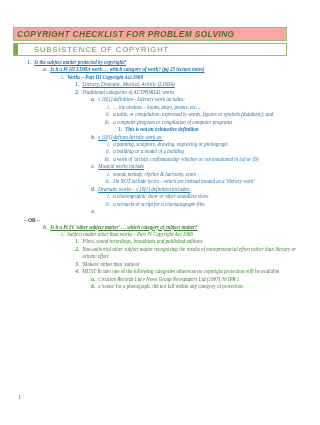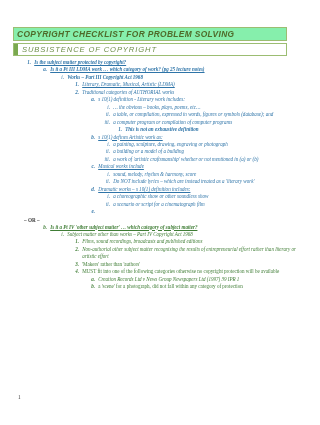--- a/index.html
+++ b/index.html
@@ -25,21 +25,21 @@
     box-sizing: border-box;
   }
 
   
   .hdr-main {
     position: absolute;
     left: 13px;
     top: 27px;
     width: 274px;
     height: 14px;
-    background: #86efac;
+    background: #fca5a5;
     border: 1px solid #9cbd72;
     box-sizing: border-box;
     display: flex;
     align-items: center;
   }
   .hdr-main-text {
     font-family: "Liberation Sans", "DejaVu Sans", sans-serif;
     font-style: italic;
     font-weight: bold;
     font-size: 8.4px;
@@ -62,25 +62,24 @@
     align-items: center;
   }
   .hdr-sub-accent {
     width: 4px;
     height: 100%;
     background: #7aa94f;
     flex: 0 0 auto;
   }
   .hdr-sub-text {
     font-family: "Liberation Sans", "DejaVu Sans", sans-serif;
-    font-style: italic;
     font-size: 7.6px;
     letter-spacing: 0.9px;
     color: #6f8f4a;
-    padding-left: 4px;
+    padding-left: 16px;
     white-space: nowrap;
   }
 
   
   .body-area {
     position: absolute;
     left: 0;
     top: 59px;
     width: 300px;
   }

